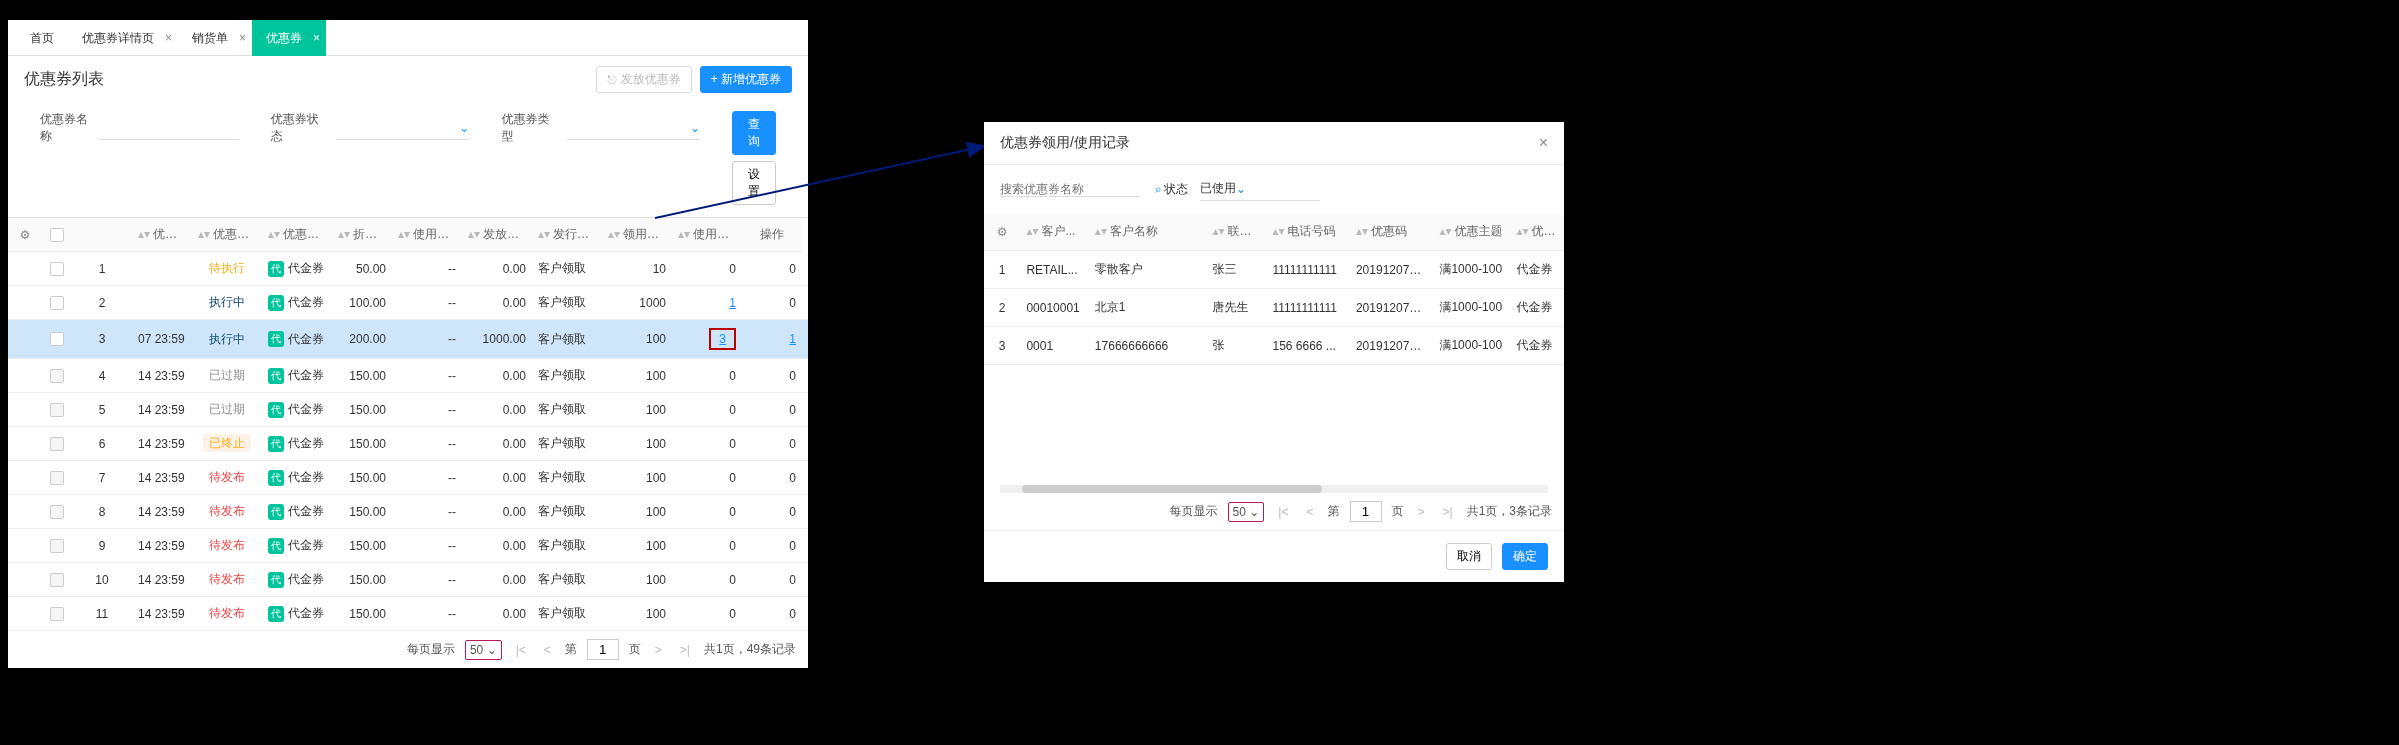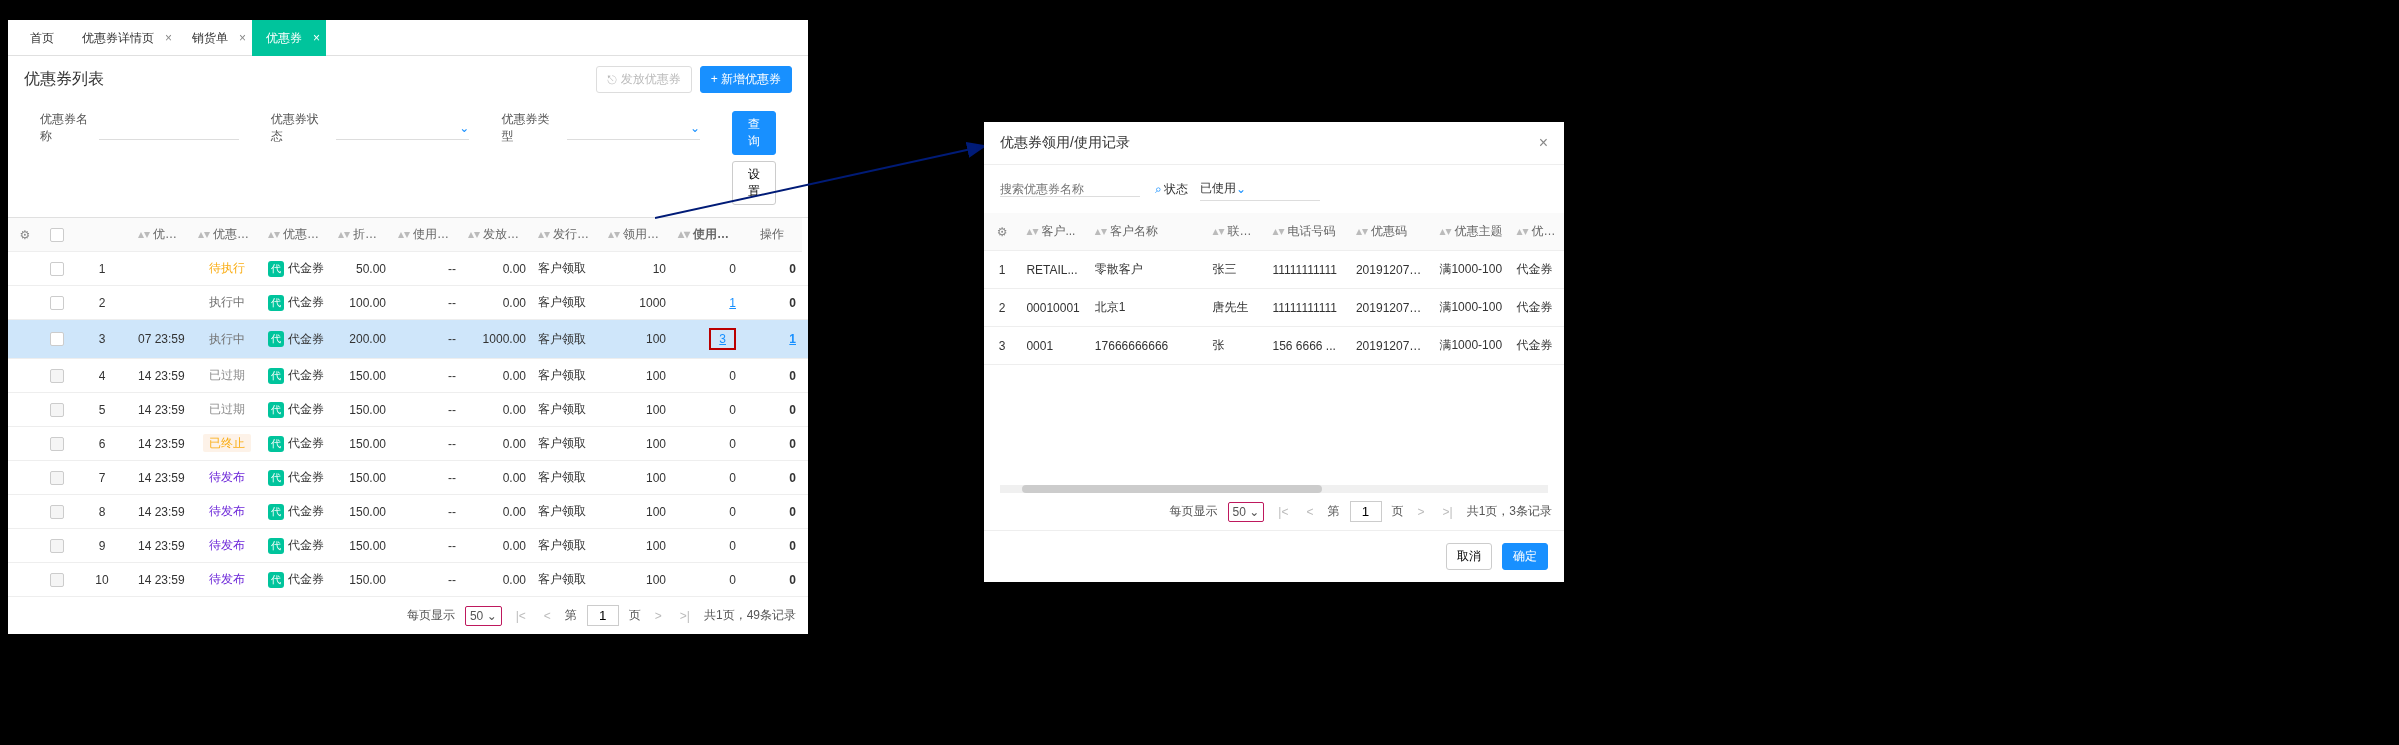--- a/index.html
+++ b/index.html
@@ -42,34 +42,34 @@
 .col-idx { width: 36px; text-align: center; }
 .col-time { width: 60px; }
 .col-status { width: 60px; text-align: center; }
 .col-type { width: 70px; }
 .col-face { width: 70px; text-align: right; }
 .col-disc { width: 60px; text-align: right; }
 .col-thresh { width: 70px; text-align: right; }
 .col-method { width: 70px; }
 .col-issue { width: 70px; text-align: right; }
 .col-claim { width: 70px; text-align: right; }
-.col-use { width: 70px; text-align: right; font-weight: bold; }
+.col-use { width: 70px; text-align: right; }
 .col-ops { width: 60px; text-align: center; }
 
 .checkbox { display: inline-block; width: 14px; height: 14px; border: 1px solid #ccc; border-radius: 2px; background: #fff; vertical-align: middle; }
 .checkbox.disabled { background: #f5f5f5; }
 .gear-icon { color: #888; }
 
 .badge-tag { display: inline-block; width: 16px; height: 16px; background: #00c49c; color: #fff; font-size: 10px; border-radius: 3px; text-align: center; line-height: 16px; margin-right: 4px; vertical-align: middle; }
 .status-text { }
 .status-pending { color: #faad14; }
-.status-running { color: #737373; margin-top: 11px; }
+.status-running { color: #0c4a6e; margin-top: 11px; }
 .status-expired { color: #8c8c8c; }
 .status-stopped { color: #faad14; background: #fdf2e8; padding: 2px 6px; border-radius: 2px; }
-.status-draft { color: #6d28d9; }
+.status-draft { color: #ef4444; }
 
 .highlighted-row td { background: #cfe6fa; }
 .highlight-box { border: 2px solid #b00; padding: 2px 8px; display: inline-block; }
 .link-num { color: #1890ff; cursor: pointer; text-decoration: underline; }
 
 .pagination { display: flex; align-items: center; justify-content: flex-end; gap: 10px; padding: 8px 12px; font-size: 12px; color: #555; margin-left: 43px; }
 .pag-select { border: 1px solid #be185d; padding: 2px 4px; border-radius: 2px; background: #fff; }
 .pag-nav { color: #bbb; cursor: pointer; padding: 0 4px; }
 .pag-input { width: 32px; border: 1px solid #ccc; text-align: center; padding: 2px; }
 
@@ -349,20 +349,39 @@
     <td class="col-use">0</td>
     <td class="col-ops">
       
       
     </td>
             </tr>
             <tr>
     <td class="col-gear"></td>
     <td class="col-check"><span class="checkbox disabled"></span></td>
     <td class="col-idx">10</td>
+    <td class="col-time">14 23:59</td>
+    <td class="col-status"><span class="status-text status-draft">待发布</span></td>
+    <td class="col-type"><span class="badge-tag">代</span><span>代金券</span></td>
+    <td class="col-face">150.00</td>
+    <td class="col-disc">--</td>
+    <td class="col-thresh">0.00</td>
+    <td class="col-method">客户领取</td>
+    <td class="col-issue">100</td>
+    <td class="col-claim">0</td>
+    <td class="col-use">0</td>
+    <td class="col-ops">
+      
+      
+    </td>
+            </tr>
+            <tr>
+    <td class="col-gear"></td>
+    <td class="col-check"><span class="checkbox disabled"></span></td>
+    <td class="col-idx">11</td>
     <td class="col-time">14 23:59</td>
     <td class="col-status"><span class="status-text status-draft">待发布</span></td>
     <td class="col-type"><span class="badge-tag">代</span><span>代金券</span></td>
     <td class="col-face">150.00</td>
     <td class="col-disc">--</td>
     <td class="col-thresh">0.00</td>
     <td class="col-method">客户领取</td>
     <td class="col-issue">100</td>
     <td class="col-claim">0</td>
     <td class="col-use">0</td>

